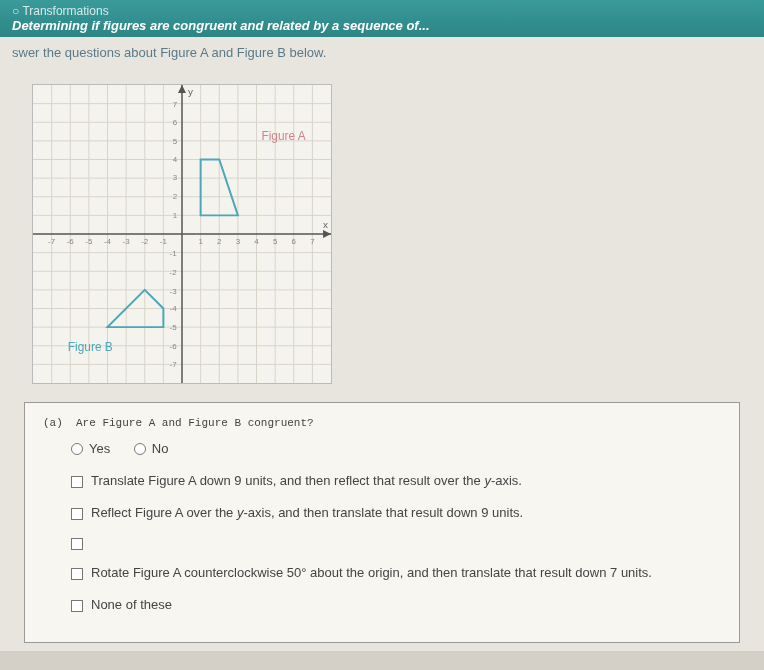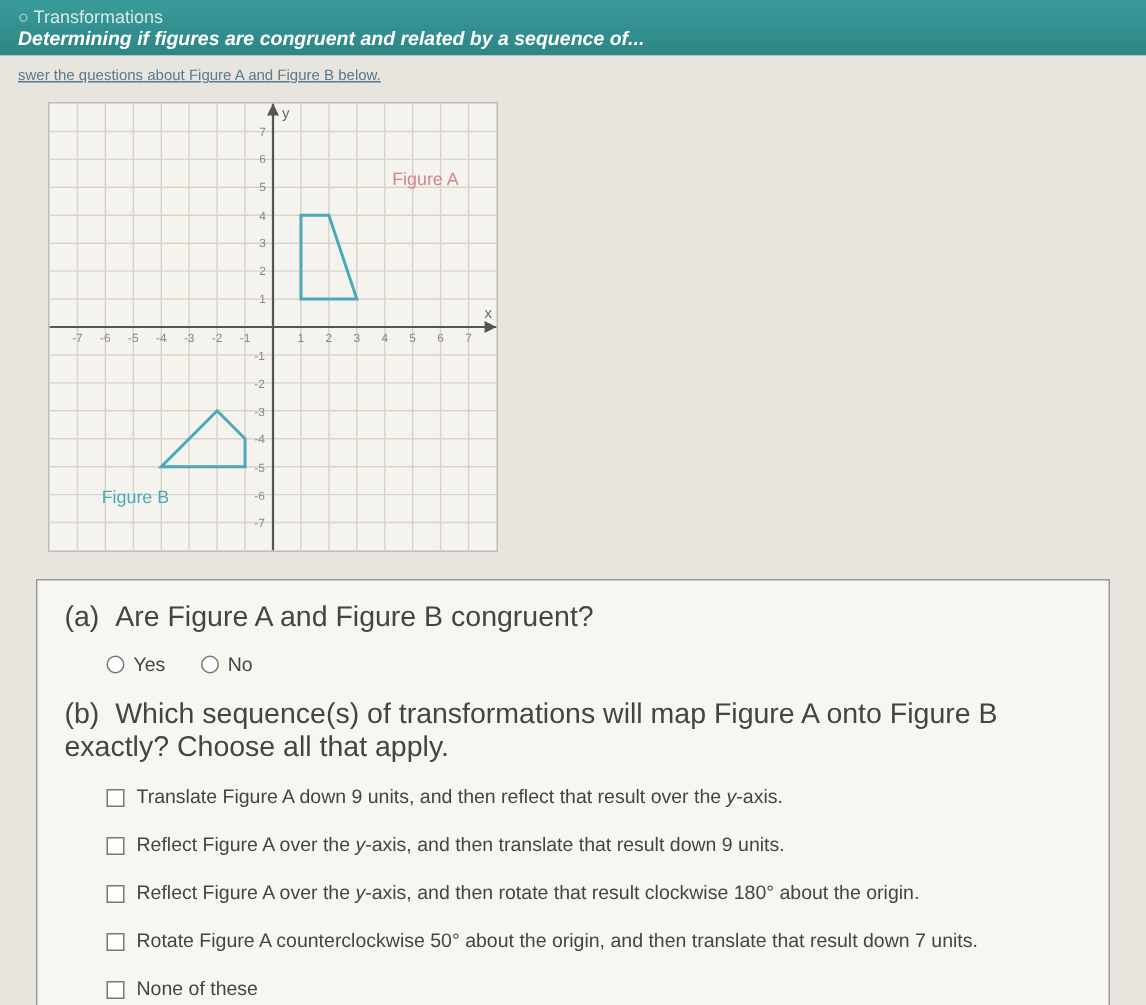--- a/index.html
+++ b/index.html
@@ -26,23 +26,22 @@
       font-size: 13px;
       font-weight: bold;
       font-style: italic;
     }
     .content-area {
       background: #e8e5df;
       padding: 8px 12px;
     }
     .instruction {
       color: #5a7a8a;
-      font-size: 10px;
-      margin-bottom: 12px;
-      text-decoration: underline;
+      font-size: 13px;
+      margin-bottom: 24px;
     }
     .graph-container {
       background: #f5f3ee;
       border: 1px solid #bbb;
       width: 300px;
       height: 300px;
       position: relative;
       margin-left: 20px;
       margin-bottom: 18px;
     }
@@ -52,21 +51,22 @@
     }
     .question-box {
       background: #f8f6f1;
       border: 1px solid #999;
       padding: 14px 18px;
       margin: 0 12px;
       color: #444;
     }
     .q-line {
       margin-bottom: 12px;
-      font-size: 19px;
+      font-size: 11px;
+      font-family: Liberation Mono, monospace;
     }
     .radio-row {
       margin-left: 28px;
       margin-bottom: 14px;
     }
     .radio-label {
       margin-right: 20px;
       display: inline-flex;
       align-items: center;
       gap: 6px;
@@ -198,37 +198,33 @@
     <div class="radio-row">
       <span class="radio-label">
         <span class="radio"></span>
         <span>Yes</span>
       </span>
       <span class="radio-label">
         <span class="radio"></span>
         <span>No</span>
       </span>
     </div>
-    <div class="q-line">
-      <span>(b)</span>&nbsp;&nbsp;<span>Which sequence(s) of transformations will map Figure A onto Figure B exactly? Choose all that apply.</span>
-    </div>
 
     <div class="check-row">
       <span class="checkbox"></span>
       <span><span>Translate Figure A down </span><span>9</span><span> units, and then reflect that result over the </span><span class="it">y</span><span>-axis.</span></span>
     </div>
 
     <div class="check-row">
       <span class="checkbox"></span>
       <span><span>Reflect Figure A over the </span><span class="it">y</span><span>-axis, and then translate that result down </span><span>9</span><span> units.</span></span>
     </div>
 
     <div class="check-row">
       <span class="checkbox"></span>
-      <span><span>Reflect Figure A over the </span><span class="it">y</span><span>-axis, and then rotate that result clockwise </span><span>180°</span><span> about the origin.</span></span>
     </div>
 
     <div class="check-row">
       <span class="checkbox"></span>
       <span><span>Rotate Figure A counterclockwise </span><span>50°</span><span> about the origin, and then translate that result down </span><span>7</span><span> units.</span></span>
     </div>
 
     <div class="check-row">
       <span class="checkbox"></span>
       <span>None of these</span>

